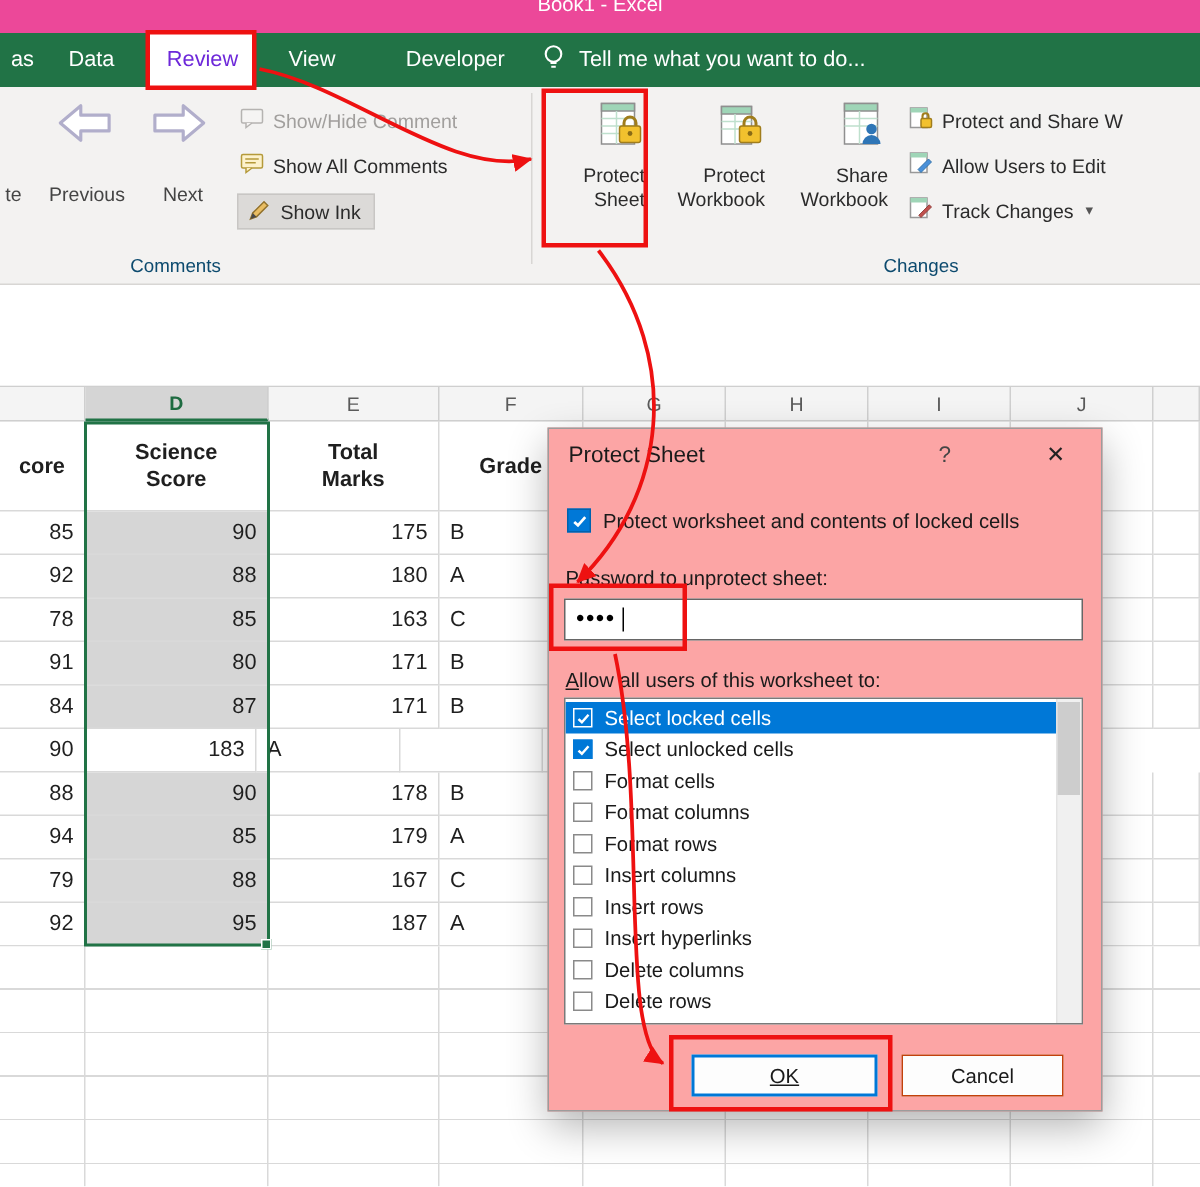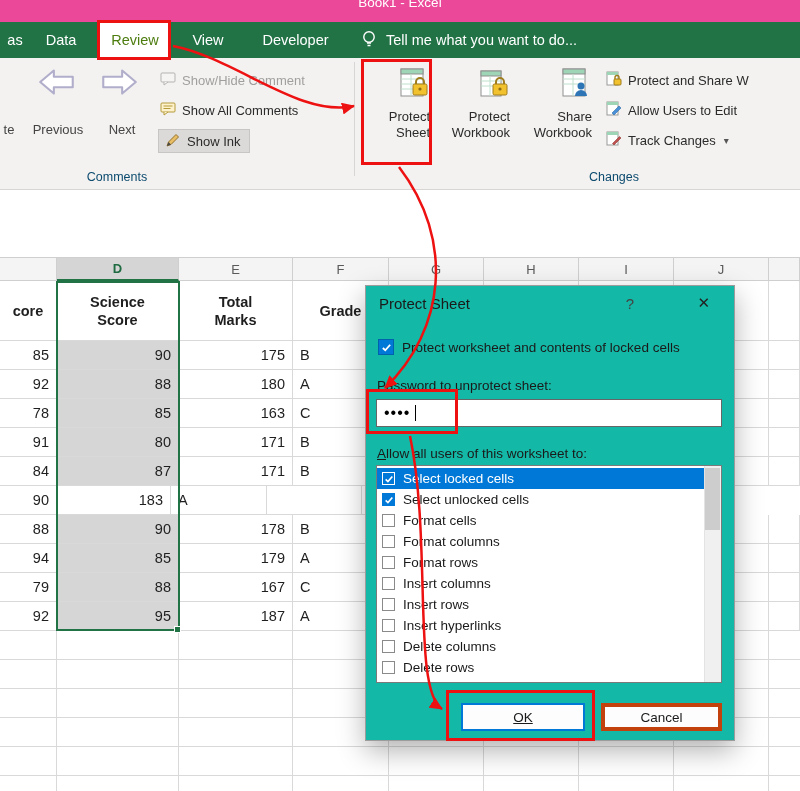--- a/index.html
+++ b/index.html
@@ -6,21 +6,21 @@
   html,body { width:800px; height:791px; }
   .stage { position:relative; width:800px; height:791px; background:#fff; overflow:hidden; }
 
   
   .titlebar { position:absolute; left:0; top:0; width:800px; height:22px; background:#ec4899; overflow:hidden; }
   .titlebar span { position:absolute; left:0; right:0; top:-5px; text-align:center; color:#fff; font-size:13.5px; }
 
   
   .tabbar { position:absolute; left:0; top:22px; width:800px; height:36px; background:#217346; }
   .tab { position:absolute; top:0; height:36px; line-height:36px; color:#fff; font-size:14.5px; text-align:center; cursor:default; }
-  .tab.active { background:#fff; color:#4d7c0f; }
+  .tab.active { background:#fff; color:#6d28d9; }
   .tellme { position:absolute; left:360px; top:0; height:36px; display:flex; align-items:center; gap:8px; color:#fff; font-size:14.5px; }
 
   
   .ribbon { position:absolute; left:0; top:58px; width:800px; height:132px; background:#f3f2f1; border-bottom:1px solid #d8d6d4; }
   .rb-label { position:absolute; top:64px; font-size:13px; color:#444; text-align:center; }
   .rb-icn { position:absolute; top:7px; }
   .rb-small { position:absolute; display:flex; align-items:center; gap:6px; font-size:13px; color:#2b2b2b; height:24px; white-space:nowrap; }
   .rb-small.disabled { color:#a19f9d; }
   .showink-box { background:#dcdad8; border:1px solid #c8c6c4; padding:0 9px 0 6px; }
   .bigbtn { position:absolute; top:3px; width:66px; height:106px; display:flex; flex-direction:column; align-items:flex-end; font-size:13px; color:#2b2b2b; line-height:16px; }
@@ -50,21 +50,21 @@
       linear-gradient(#d9d9d9,#d9d9d9),linear-gradient(#d9d9d9,#d9d9d9),linear-gradient(#d9d9d9,#d9d9d9),linear-gradient(#d9d9d9,#d9d9d9),
       linear-gradient(#d9d9d9,#d9d9d9),linear-gradient(#d9d9d9,#d9d9d9),linear-gradient(#d9d9d9,#d9d9d9),linear-gradient(#d9d9d9,#d9d9d9),
       repeating-linear-gradient(to bottom, transparent 0 28px, #d9d9d9 28px 29px);
     background-repeat:no-repeat,no-repeat,no-repeat,no-repeat,no-repeat,no-repeat,no-repeat,no-repeat,no-repeat;
     background-size:1px 100%,1px 100%,1px 100%,1px 100%,1px 100%,1px 100%,1px 100%,1px 100%,100% 100%;
     background-position:56px 0,178px 0,292px 0,388px 0,483px 0,578px 0,673px 0,768px 0,0 0; }
   .sel-outline { position:absolute; left:56px; top:24px; width:124px; height:350px; border:2px solid #217346; pointer-events:none; }
   .fill-handle { position:absolute; left:174px; top:369px; width:7px; height:7px; background:#217346; border:1px solid #fff; }
 
   
-  .dialog { position:absolute; left:365px; top:285px; width:370px; height:456px; background:#14b8a6; border:1px solid #9c9c9c; box-shadow:0 10px 26px rgba(0,0,0,.30); z-index:20; font-size:13.5px; color:#1a1a1a; }
+  .dialog { position:absolute; left:365px; top:285px; width:370px; height:456px; background:#fca5a5; border:1px solid #9c9c9c; box-shadow:0 10px 26px rgba(0,0,0,.30); z-index:20; font-size:13.5px; color:#1a1a1a; }
   .dlg-title { position:absolute; left:13px; top:9px; font-size:15px; }
   .dlg-help  { position:absolute; right:100px; top:9px; font-size:15px; color:#444; cursor:default; }
   .dlg-close { position:absolute; right:24px; top:8px; font-size:15px; color:#222; cursor:default; }
   .dlg-protect-row { position:absolute; left:12px; top:53px; display:flex; align-items:center; gap:8px; }
   .dcb { width:16px; height:16px; background:#0078d7; border:1px solid #0062ad; display:flex; align-items:center; justify-content:center; }
   .dlg-pass-label { position:absolute; left:11px; top:92px; }
   .dlg-pass-label::first-letter, .dlg-allow-label::first-letter { text-decoration:underline; }
   .dlg-pass-input { position:absolute; left:10px; top:113px; width:346px; height:28px; background:#fff; border:1px solid #666; font-size:16px; letter-spacing:1px; padding:0 0 0 7px; color:#000; }
   .pw-caret { position:absolute; left:49px; top:119px; width:1px; height:16px; background:#000; }
   .dlg-allow-label { position:absolute; left:11px; top:160px; }
@@ -72,21 +72,21 @@
   .opts { position:absolute; left:0; top:2px; right:17px; }
   .opt { display:flex; align-items:center; height:21px; padding-left:5px; }
   .opt.sel-row { background:#0078d7; color:#fff; }
   .cb { width:13px; height:13px; border:1px solid #8a8a8a; background:#fff; margin-right:8px; flex:0 0 13px; display:flex; align-items:center; justify-content:center; }
   .cb.on { background:#0078d7; border-color:#0078d7; }
   .opt.sel-row .cb.on { border-color:#fff; }
   .dlg-scroll { position:absolute; right:0; top:0; width:17px; height:100%; background:#f0f0f0; border-left:1px solid #e3e3e3; }
   .dlg-thumb { position:absolute; right:1px; top:2px; width:15px; height:62px; background:#cdcdcd; }
   .dlg-btn { position:absolute; top:417px; height:28px; background:#fdfdfd; display:flex; align-items:center; justify-content:center; font-size:13.5px; cursor:default; }
   .dlg-ok { left:95px; width:124px; border:2px solid #0078d7;text-decoration:underline; }
-  .dlg-cancel { left:235px; width:121px; border:4px solid #c2410c; }
+  .dlg-cancel { left:235px; width:108px; border:1px solid #c2410c; }
 
   
   .redbox { position:absolute; border:3px solid #ee1111; z-index:40; pointer-events:none; }
   .rb-review { left:97px; top:20px; width:74px; height:40px; }
   .rb-protect { left:361px; top:59px; width:71px; height:106px; }
   .rb-pass { left:366px; top:389px; width:92px; height:45px; }
   .rb-ok { left:446px; top:690px; width:149px; height:51px; }
   .anno-svg { position:absolute; left:0; top:0; z-index:45; pointer-events:none; }
 </style>
 </head>
@@ -96,21 +96,21 @@
 
   <div class="titlebar">
     <span>Book1 - Excel</span>
   </div>
 
   <div class="tabbar">
     <div class="tab" style="left:0;width:30px">as</div>
     <div class="tab" style="left:36px;width:50px">Data</div>
     <div class="tab active" style="left:100px;width:70px">Review</div>
     <div class="tab" style="left:183px;width:50px">View</div>
-    <div class="tab" style="left:248px;width:95px">Developer</div>
+    <div class="tab" style="left:256px;width:95px">Developer</div>
     <div class="tellme">
       <span><svg width="18" height="20" viewBox="0 0 18 20">
             <circle cx="9" cy="8" r="5.2" fill="none" stroke="#ffffff" stroke-width="1.4"></circle>
             <path d="M7 14 h4 M7.5 16.5 h3" stroke="#fff" stroke-width="1.4" fill="none"></path>
           </svg></span>
       <span>Tell me what you want to do...</span>
     </div>
   </div>
 
   <div class="ribbon">

